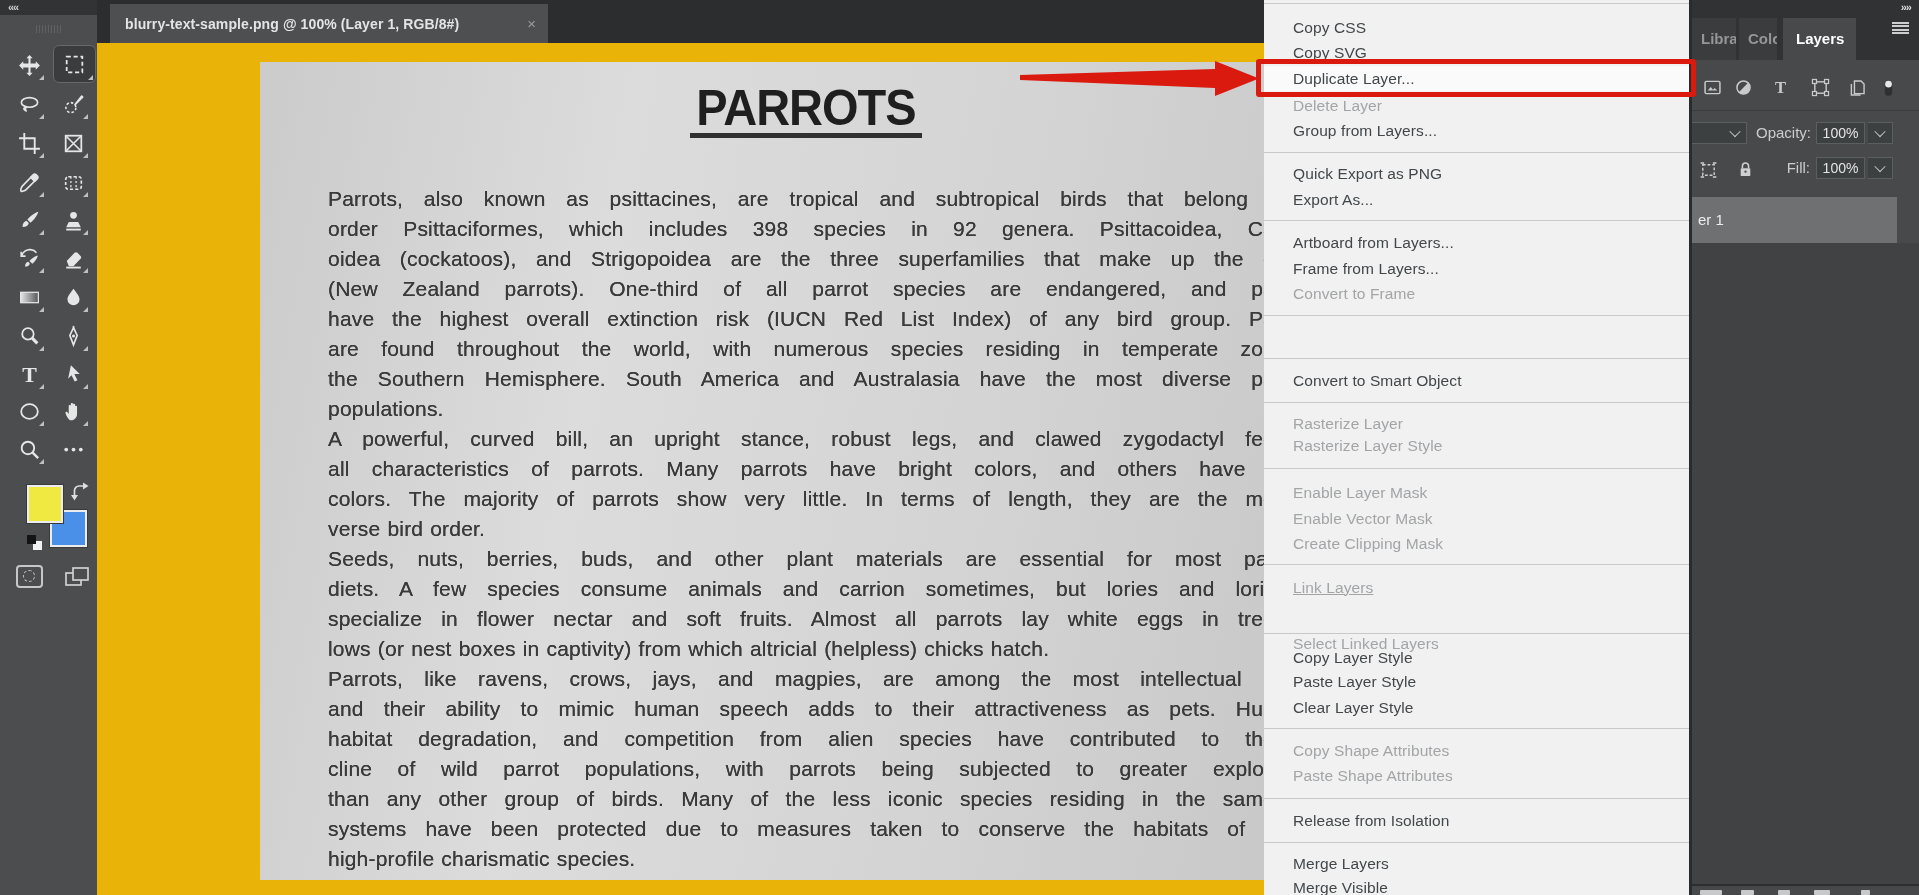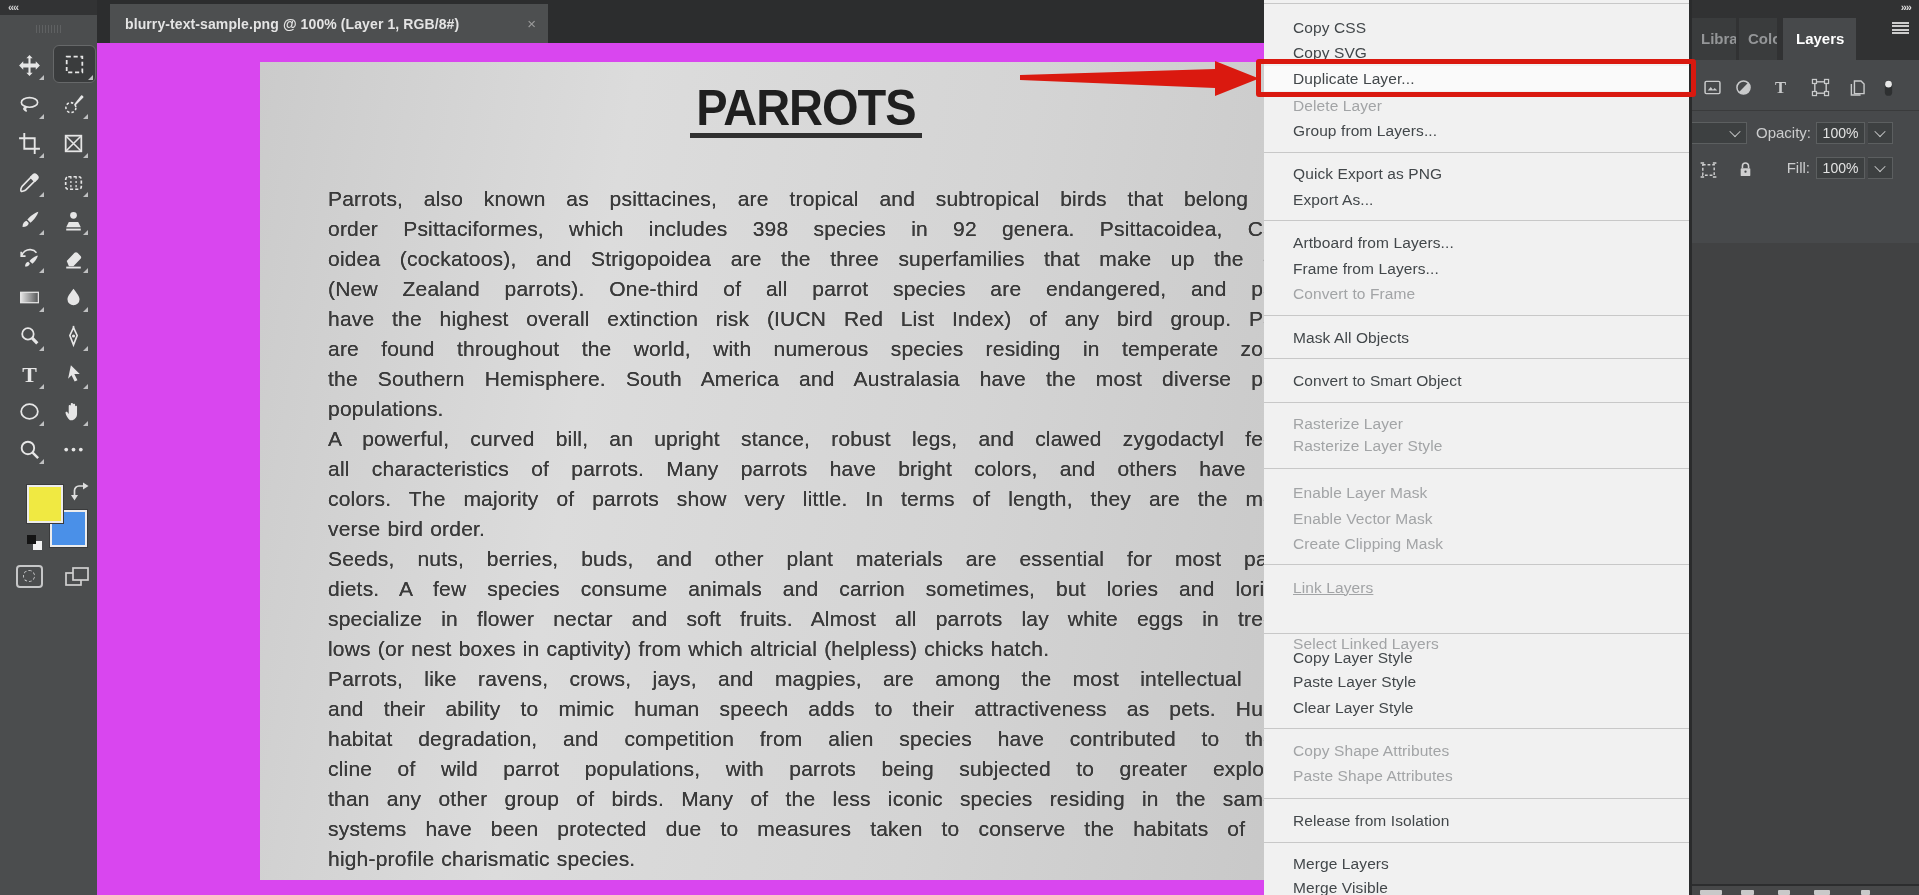--- a/index.html
+++ b/index.html
@@ -28,21 +28,21 @@
 
   
   #tabbar { left:97px; top:0; width:1822px; height:43px; background:#2c2d2e; z-index:4; }
   #doc-tab { left:13px; top:4px; width:438px; height:39px; background:#4d4f50;
              display:flex; align-items:center; padding:0 12px 0 15px; }
   #doc-tab .title { color:#e4e4e4; font-size:14px; font-weight:600; letter-spacing:.1px;
                     flex:1; white-space:nowrap; overflow:hidden; }
   #doc-tab .close { color:#9b9b9b; font-size:15px; margin-left:10px; }
 
   
-  #canvas { left:97px; top:43px; width:1822px; height:852px; background:#d946ef; z-index:1; }
+  #canvas { left:97px; top:43px; width:1822px; height:852px; background:#eab308; z-index:1; }
   #paper { left:163px; top:19px; width:1120px; height:818px;
      background:linear-gradient(100deg,#cbcbcb 0%,#dcdcdc 30%,#d4d4d4 62%,#c5c5c5 100%);
      overflow:hidden; }
   #doc-title { left:546px; top:18px; transform:translateX(-50%) scaleY(1.06);
      font-size:47px; font-weight:bold; letter-spacing:-1px; color:#1f1f1f;
      filter:blur(.4px); white-space:nowrap; }
   #doc-underline { left:546px; top:71px; transform:translateX(-50%); width:232px; height:5px;
      background:#303030; filter:blur(.5px); }
   .doc-line { left:68px; width:947px; height:24px; font-size:21px; color:#3a3a3a;
      letter-spacing:.2px; word-spacing:1px; white-space:nowrap;
@@ -331,21 +331,20 @@
       <div class="abs mi" style="top: 14.5px;">Copy CSS</div>
       <div class="abs mi" style="top: 39.5px;">Copy SVG</div>
       <div class="abs mi" style="top: 65.5px; background: rgb(250, 250, 250);">Duplicate Layer...</div>
       <div class="abs mi disabled" style="top: 92.5px;">Delete Layer</div>
       <div class="abs mi" style="top: 117.5px;">Group from Layers...</div>
       <div class="abs mi" style="top: 160.5px;">Quick Export as PNG</div>
       <div class="abs mi" style="top: 186.5px;">Export As...</div>
       <div class="abs mi" style="top: 229.5px;">Artboard from Layers...</div>
       <div class="abs mi" style="top: 255.5px;">Frame from Layers...</div>
       <div class="abs mi disabled" style="top: 280.5px;">Convert to Frame</div>
-      <div class="abs mi" style="top: 324.5px;">Mask All Objects</div>
       <div class="abs mi" style="top: 367.5px;">Convert to Smart Object</div>
       <div class="abs mi disabled" style="top: 410.5px;">Rasterize Layer</div>
       <div class="abs mi disabled" style="top: 432.5px;">Rasterize Layer Style</div>
       <div class="abs mi disabled" style="top: 479.5px;">Enable Layer Mask</div>
       <div class="abs mi disabled" style="top: 505.5px;">Enable Vector Mask</div>
       <div class="abs mi disabled" style="top: 530.5px;">Create Clipping Mask</div>
       <div class="abs mi disabled" style="top: 574.5px; text-decoration: underline;">Link Layers</div>
       <div class="abs mi disabled" style="top: 586px; margin-top: 45px;">Select Linked Layers</div>
       <div class="abs mi" style="top: 644.5px;">Copy Layer Style</div>
       <div class="abs mi" style="top: 668.5px;">Paste Layer Style</div>
@@ -430,20 +429,23 @@
         <path d="M8.5 10.5V8a3.5 3.5 0 0 1 7 0v2.5" fill="none" stroke="#cfcfd0" stroke-width="1.8"></path>
         <circle cx="12" cy="14.5" r="1.3" fill="#47494b"></circle>
       </svg>
     </div>
     <div class="plabel" style="left:64px;top:157px;width:54px;text-align:right">Fill:</div>
     <div class="abs pbox" style="left:124px;top:157px;width:49px">100%</div>
     <div class="abs pbox" style="left:176px;top:157px;width:25px;border-left:none">
       <span class="chev"></span>
     </div>
 
+    <div id="layer-row" class="abs">
+      <span>er 1</span>
+    </div>
     <div id="panel-list" class="abs"></div>
     <div id="panel-botdiv" class="abs"></div>
     <div id="panel-bot" class="abs">
       <span class="peek" style="left:8px;width:22px"></span>
       <span class="peek" style="left:49px;width:13px"></span>
       <span class="peek" style="left:86px;width:12px"></span>
       <span class="peek" style="left:122px;width:16px"></span>
       <span class="peek" style="left:169px;width:9px"></span>
     </div>
   </div>

